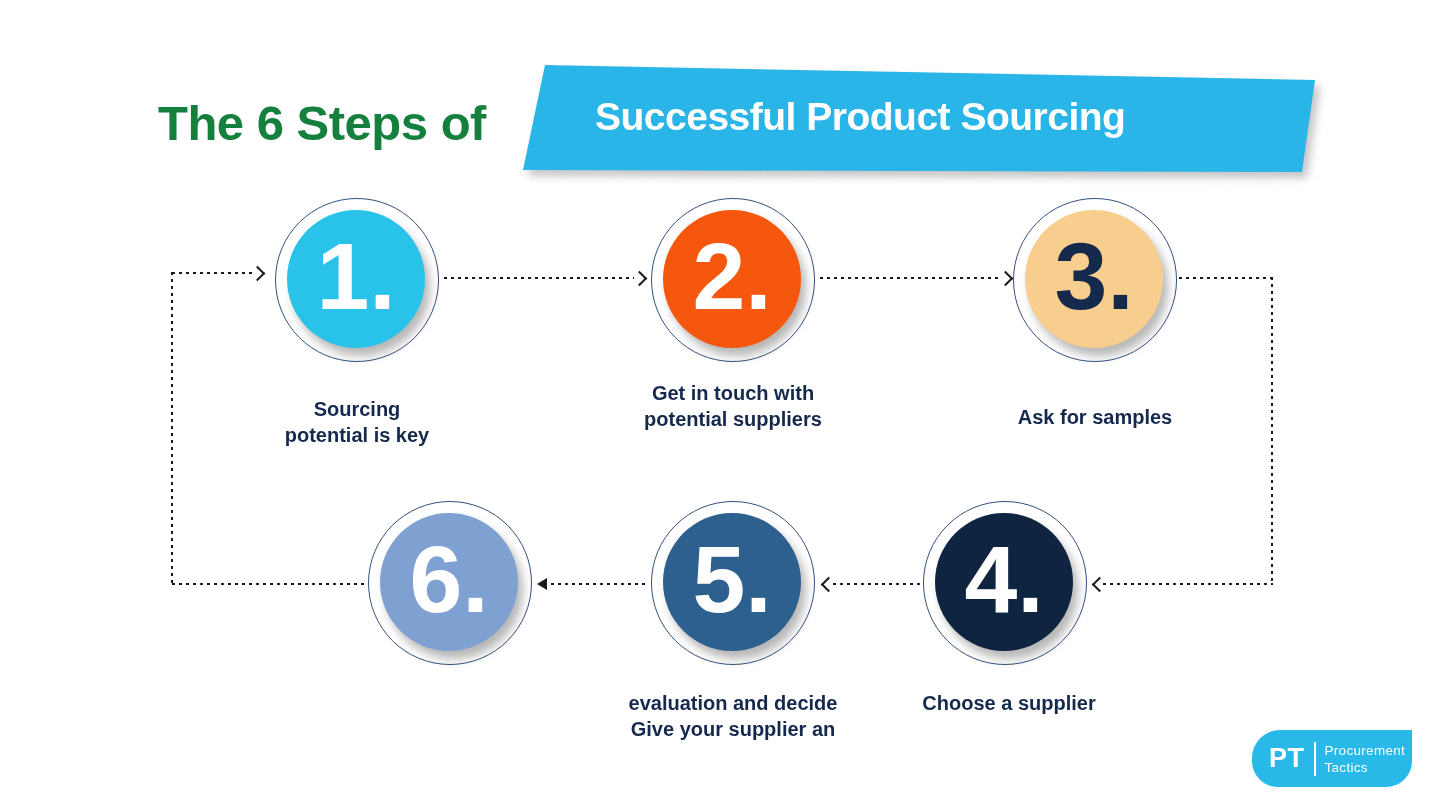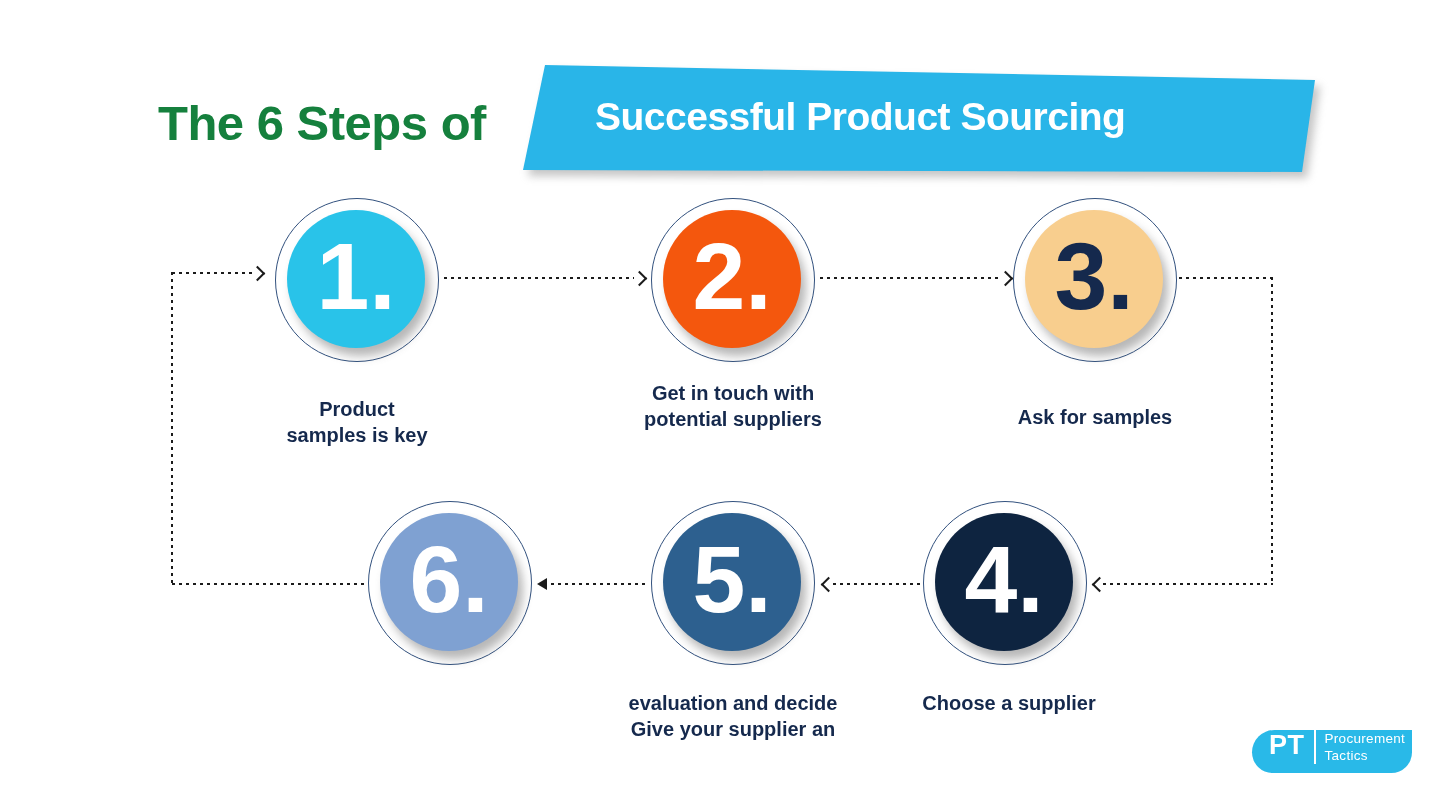--- a/index.html
+++ b/index.html
@@ -49,23 +49,23 @@
   
   .hline{position:absolute;height:2px;background:repeating-linear-gradient(to right,#1b1b1b 0 3px,transparent 3px 7px)}
   .vline{position:absolute;width:2px;background:repeating-linear-gradient(to bottom,#1b1b1b 0 3px,transparent 3px 7px)}
   .chev{position:absolute;width:9px;height:9px;border-top:2px solid #1b1b1b;border-right:2px solid #1b1b1b}
   .chev.r{transform:rotate(45deg)}
   .chev.l{transform:rotate(-135deg)}
   .tri-l{position:absolute;width:0;height:0;border-top:6px solid transparent;border-bottom:6px solid transparent;border-right:10px solid #1b1b1b}
 
   
   .logo{
-    position:absolute;left:1252px;top:730px;width:160px;height:43px;
+    position:absolute;left:1252px;top:730px;width:160px;height:57px;
     border-radius:28px 0 26px 26px;
-    display:flex;align-items:flex-start;padding-left:17px;box-sizing:border-box;color:#fff;
+    display:flex;align-items:center;padding-left:17px;box-sizing:border-box;color:#fff;
   }
   .logo-abbr{font-size:27px;font-weight:700;letter-spacing:.5px}
   .logo-divider{width:2px;height:34px;background:#ffffff;margin:0 9px}
   .logo-name{display:flex;flex-direction:column;font-size:13.5px;line-height:17px;font-weight:400;letter-spacing:.3px}
 </style>
 </head>
 <body>
 
 <div class="stage">
 
@@ -99,22 +99,22 @@
   <div class="tri-l" style="left:537px;top:578px"></div>
 
   <div class="hline" style="left:172px;top:583px;width:196px"></div>
 
   <div class="ring" style="left:275px;top:198px">
     <div class="disc" style="background: rgb(41, 195, 233);">
       <span class="num" style="color: rgb(255, 255, 255);">1.</span>
     </div>
   </div>
   <div class="step-label" style="left:207px;top:396px">
-    <div>Product</div>
-    <div>samples is key</div>
+    <div>Sourcing</div>
+    <div>potential is key</div>
   </div>
 
   <div class="ring" style="left:651px;top:198px">
     <div class="disc" style="background: rgb(244, 87, 13);">
       <span class="num" style="color: rgb(255, 255, 255);">2.</span>
     </div>
   </div>
   <div class="step-label" style="left:583px;top:380px">
     <div>Get in touch with</div>
     <div>potential suppliers</div>

